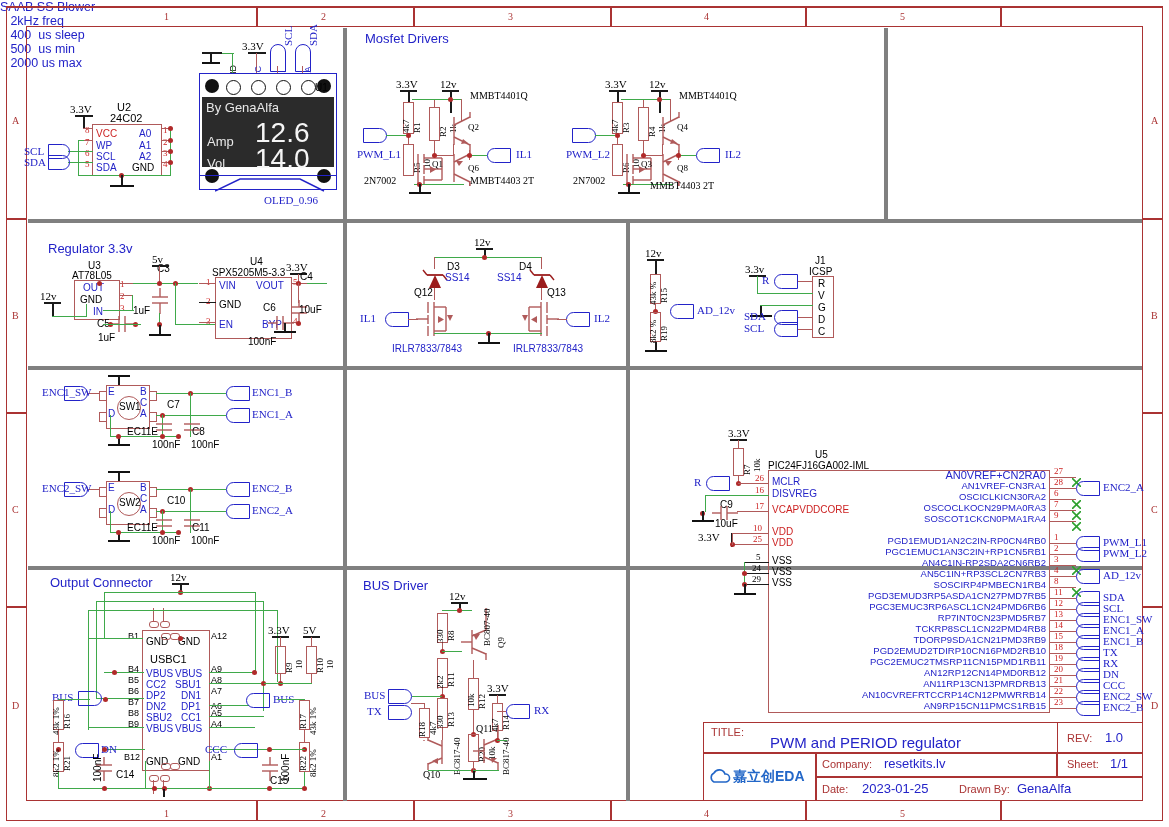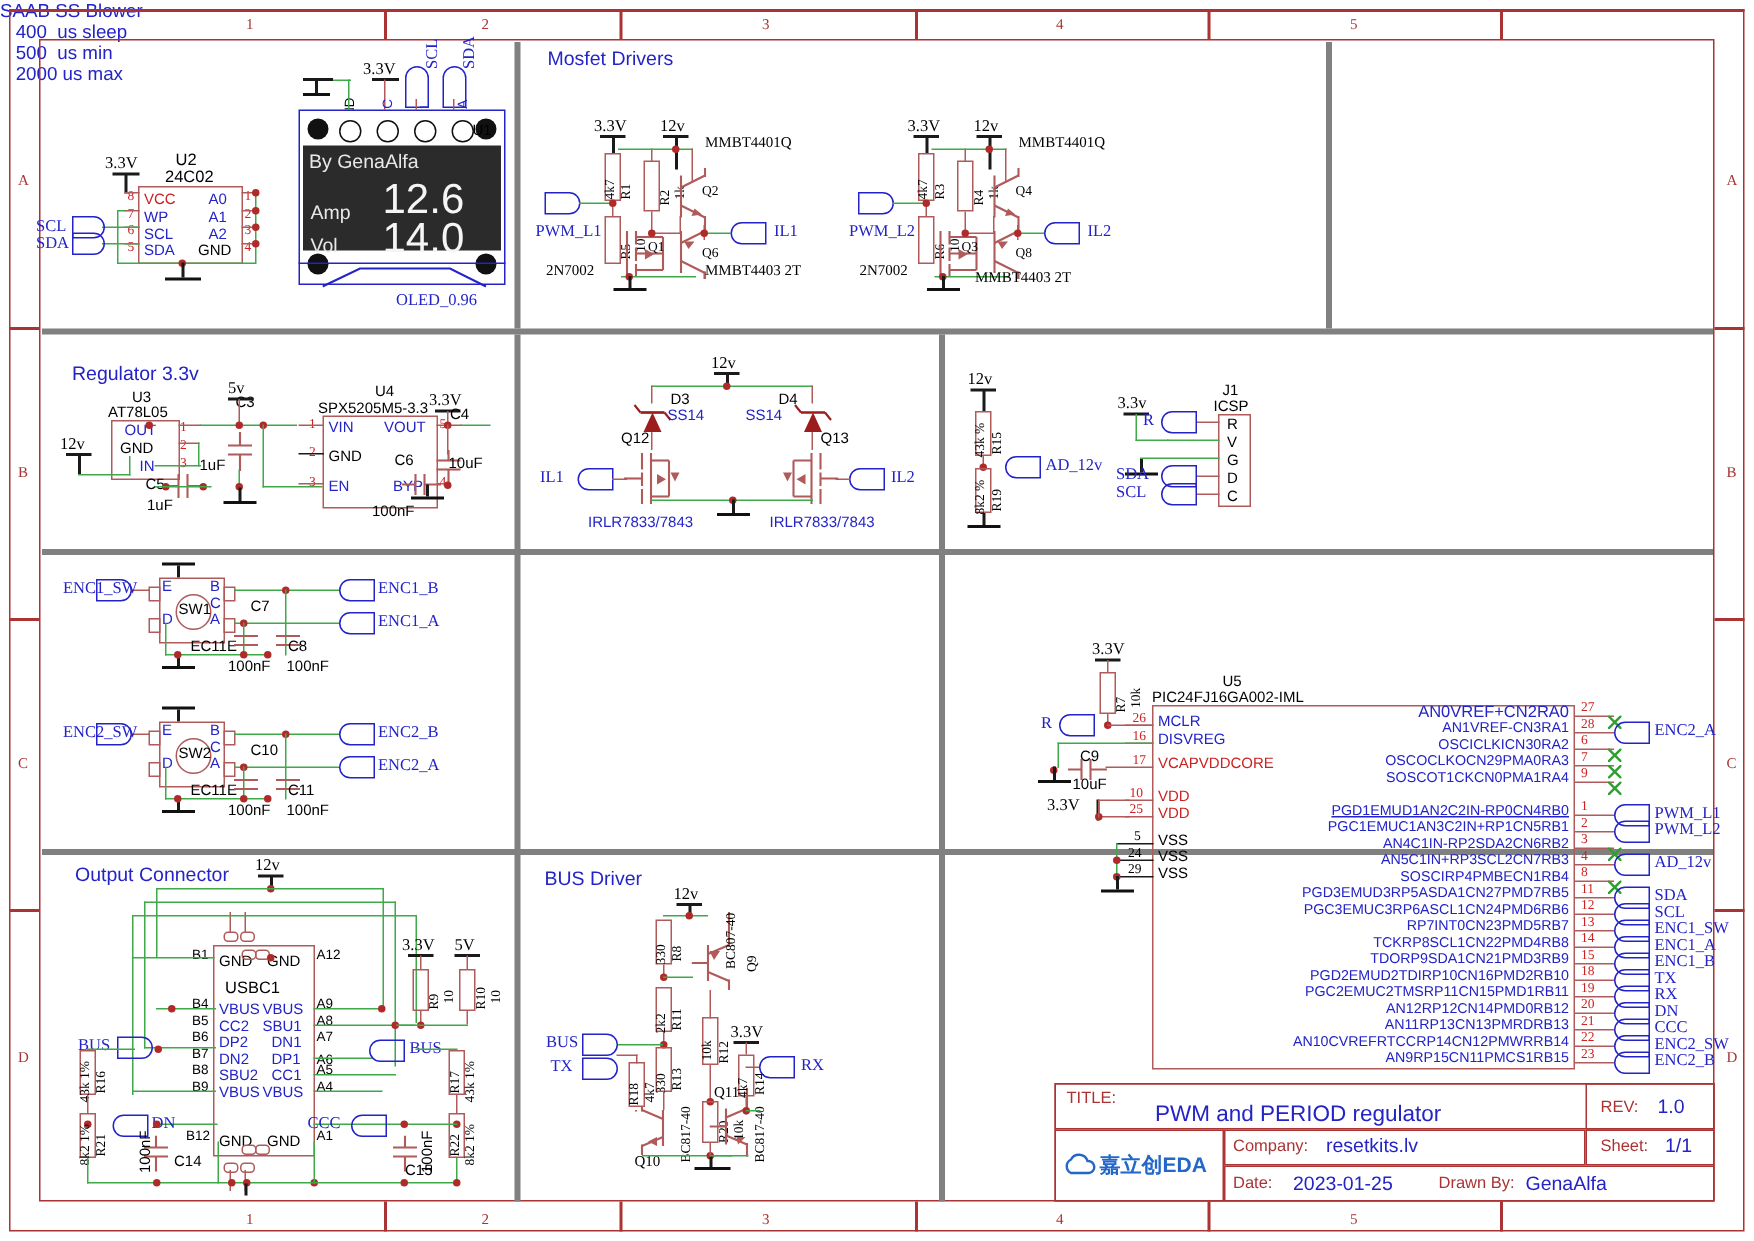--- a/index.html
+++ b/index.html
@@ -110,20 +110,21 @@
   <div class="divider" style="left:343px;top:28px;width:4px;height:191px;"></div>
   <div class="divider" style="left:884px;top:28px;width:4px;height:191px;"></div>
   <div class="divider" style="left:343px;top:223px;width:4px;height:143px;"></div>
   <div class="divider" style="left:626px;top:223px;width:4px;height:143px;"></div>
   <div class="divider" style="left:343px;top:370px;width:4px;height:196px;"></div>
   <div class="divider" style="left:626px;top:370px;width:4px;height:196px;"></div>
   <div class="divider" style="left:343px;top:570px;width:4px;height:231px;"></div>
   <div class="divider" style="left:626px;top:570px;width:4px;height:231px;"></div>
 
   <div class="note" style="left:895px;top:26px;">SAAB SS Blower</div>
+  <div class="note" style="left:895px;top:43px;">   2kHz freq</div>
   <div class="note" style="left:895px;top:104px;">   400  us sleep</div>
   <div class="note" style="left:895px;top:118px;">   500  us min</div>
   <div class="note" style="left:895px;top:132px;">   2000 us max</div>
 
   <div class="t serif blk" style="left:70px;top:104px;font-size:11px;">3.3V</div>
   <div class="wk" style="left:83px;top:116px;width:1.6px;height:13px;"></div>
   <div class="wk" style="left:75px;top:115px;width:18px;height:1.6px;"></div>
   <div class="t sans blk" style="left:117px;top:102px;font-size:11px;">U2</div>
   <div class="t sans blk" style="left:110px;top:113px;font-size:11px;">24C02</div>
   <div class="cbox" style="left:92px;top:124px;width:70px;height:52px;"></div>
@@ -778,21 +779,21 @@
           <line x1="0" y1="0" x2="9" y2="9" stroke="#2ea02e" stroke-width="1.6"></line>
           <line x1="9" y1="0" x2="0" y2="9" stroke="#2ea02e" stroke-width="1.6"></line>
         </svg></div>
       <div class="t blue sans" style="left: 0px; top: 514px; font-size: 9.5px; width: 1046px; text-align: right;">SOSCOT1CKCN0PMA1RA4</div>
       <div class="t red serif" style="left: 1054px; top: 511px; font-size: 9px;">9</div>
       <div class="wr" style="left: 1050px; top: 521px; width: 26px; height: 1.4px;"></div>
       <div style="position: absolute; left: 1072px; top: 517px; width: 9px; height: 9px;"><svg width="9" height="9">
           <line x1="0" y1="0" x2="9" y2="9" stroke="#2ea02e" stroke-width="1.6"></line>
           <line x1="9" y1="0" x2="0" y2="9" stroke="#2ea02e" stroke-width="1.6"></line>
         </svg></div>
-      <div class="t blue sans" style="left: 0px; top: 536px; font-size: 9.5px; width: 1046px; text-align: right; text-decoration: underline;">PGD1EMUD1AN2C2IN-RP0CN4RB0</div>
+      <div class="t blue sans" style="left: 0px; top: 536px; font-size: 9.5px; width: 1046px; text-align: right;">PGD1EMUD1AN2C2IN-RP0CN4RB0</div>
       <div class="t red serif" style="left: 1054px; top: 533px; font-size: 9px;">1</div>
       <div class="wr" style="left: 1050px; top: 543px; width: 26px; height: 1.4px;"></div>
       <div class="flag l" style="left: 1076px; top: 536px; width: 24px;"></div>
       <div class="t blue serif" style="left: 1103px; top: 537px; font-size: 11px;">PWM_L1</div>
       <div class="t blue sans" style="left: 0px; top: 547px; font-size: 9.5px; width: 1046px; text-align: right;">PGC1EMUC1AN3C2IN+RP1CN5RB1</div>
       <div class="t red serif" style="left: 1054px; top: 544px; font-size: 9px;">2</div>
       <div class="wr" style="left: 1050px; top: 554px; width: 26px; height: 1.4px;"></div>
       <div class="flag l" style="left: 1076px; top: 547px; width: 24px;"></div>
       <div class="t blue serif" style="left: 1103px; top: 548px; font-size: 11px;">PWM_L2</div>
       <div class="t blue sans" style="left: 0px; top: 558px; font-size: 9.5px; width: 1046px; text-align: right;">AN4C1IN-RP2SDA2CN6RB2</div>

